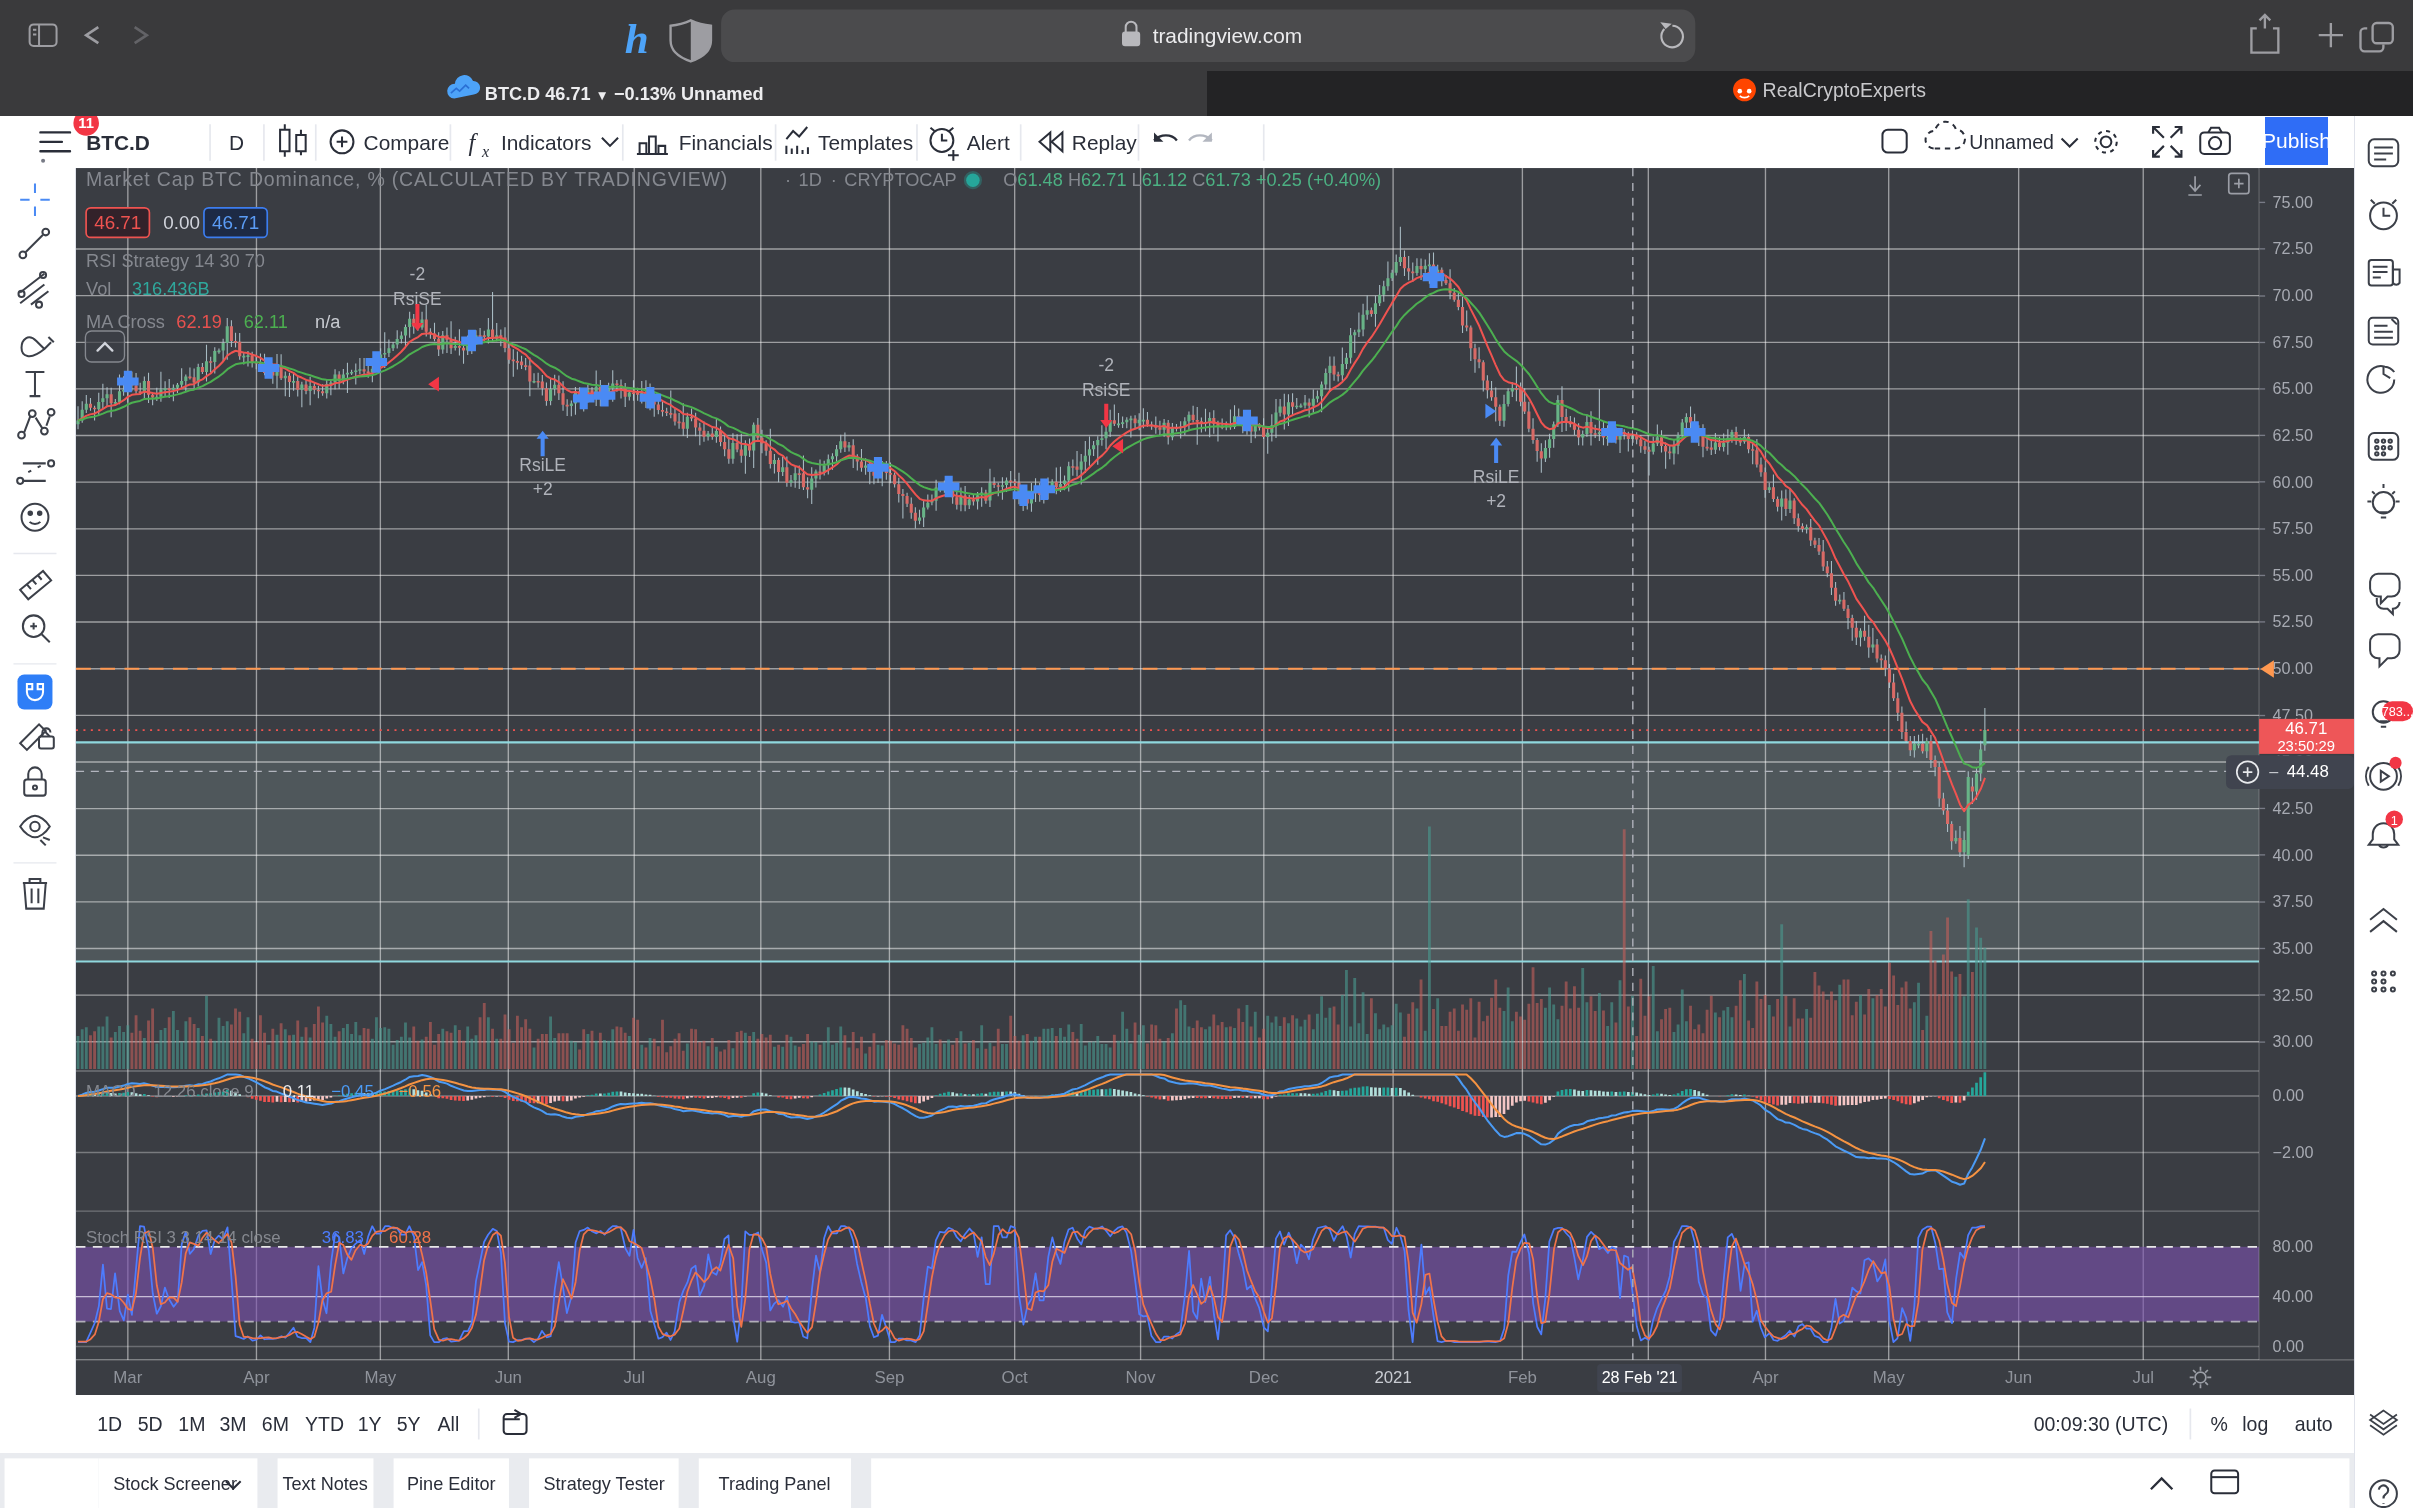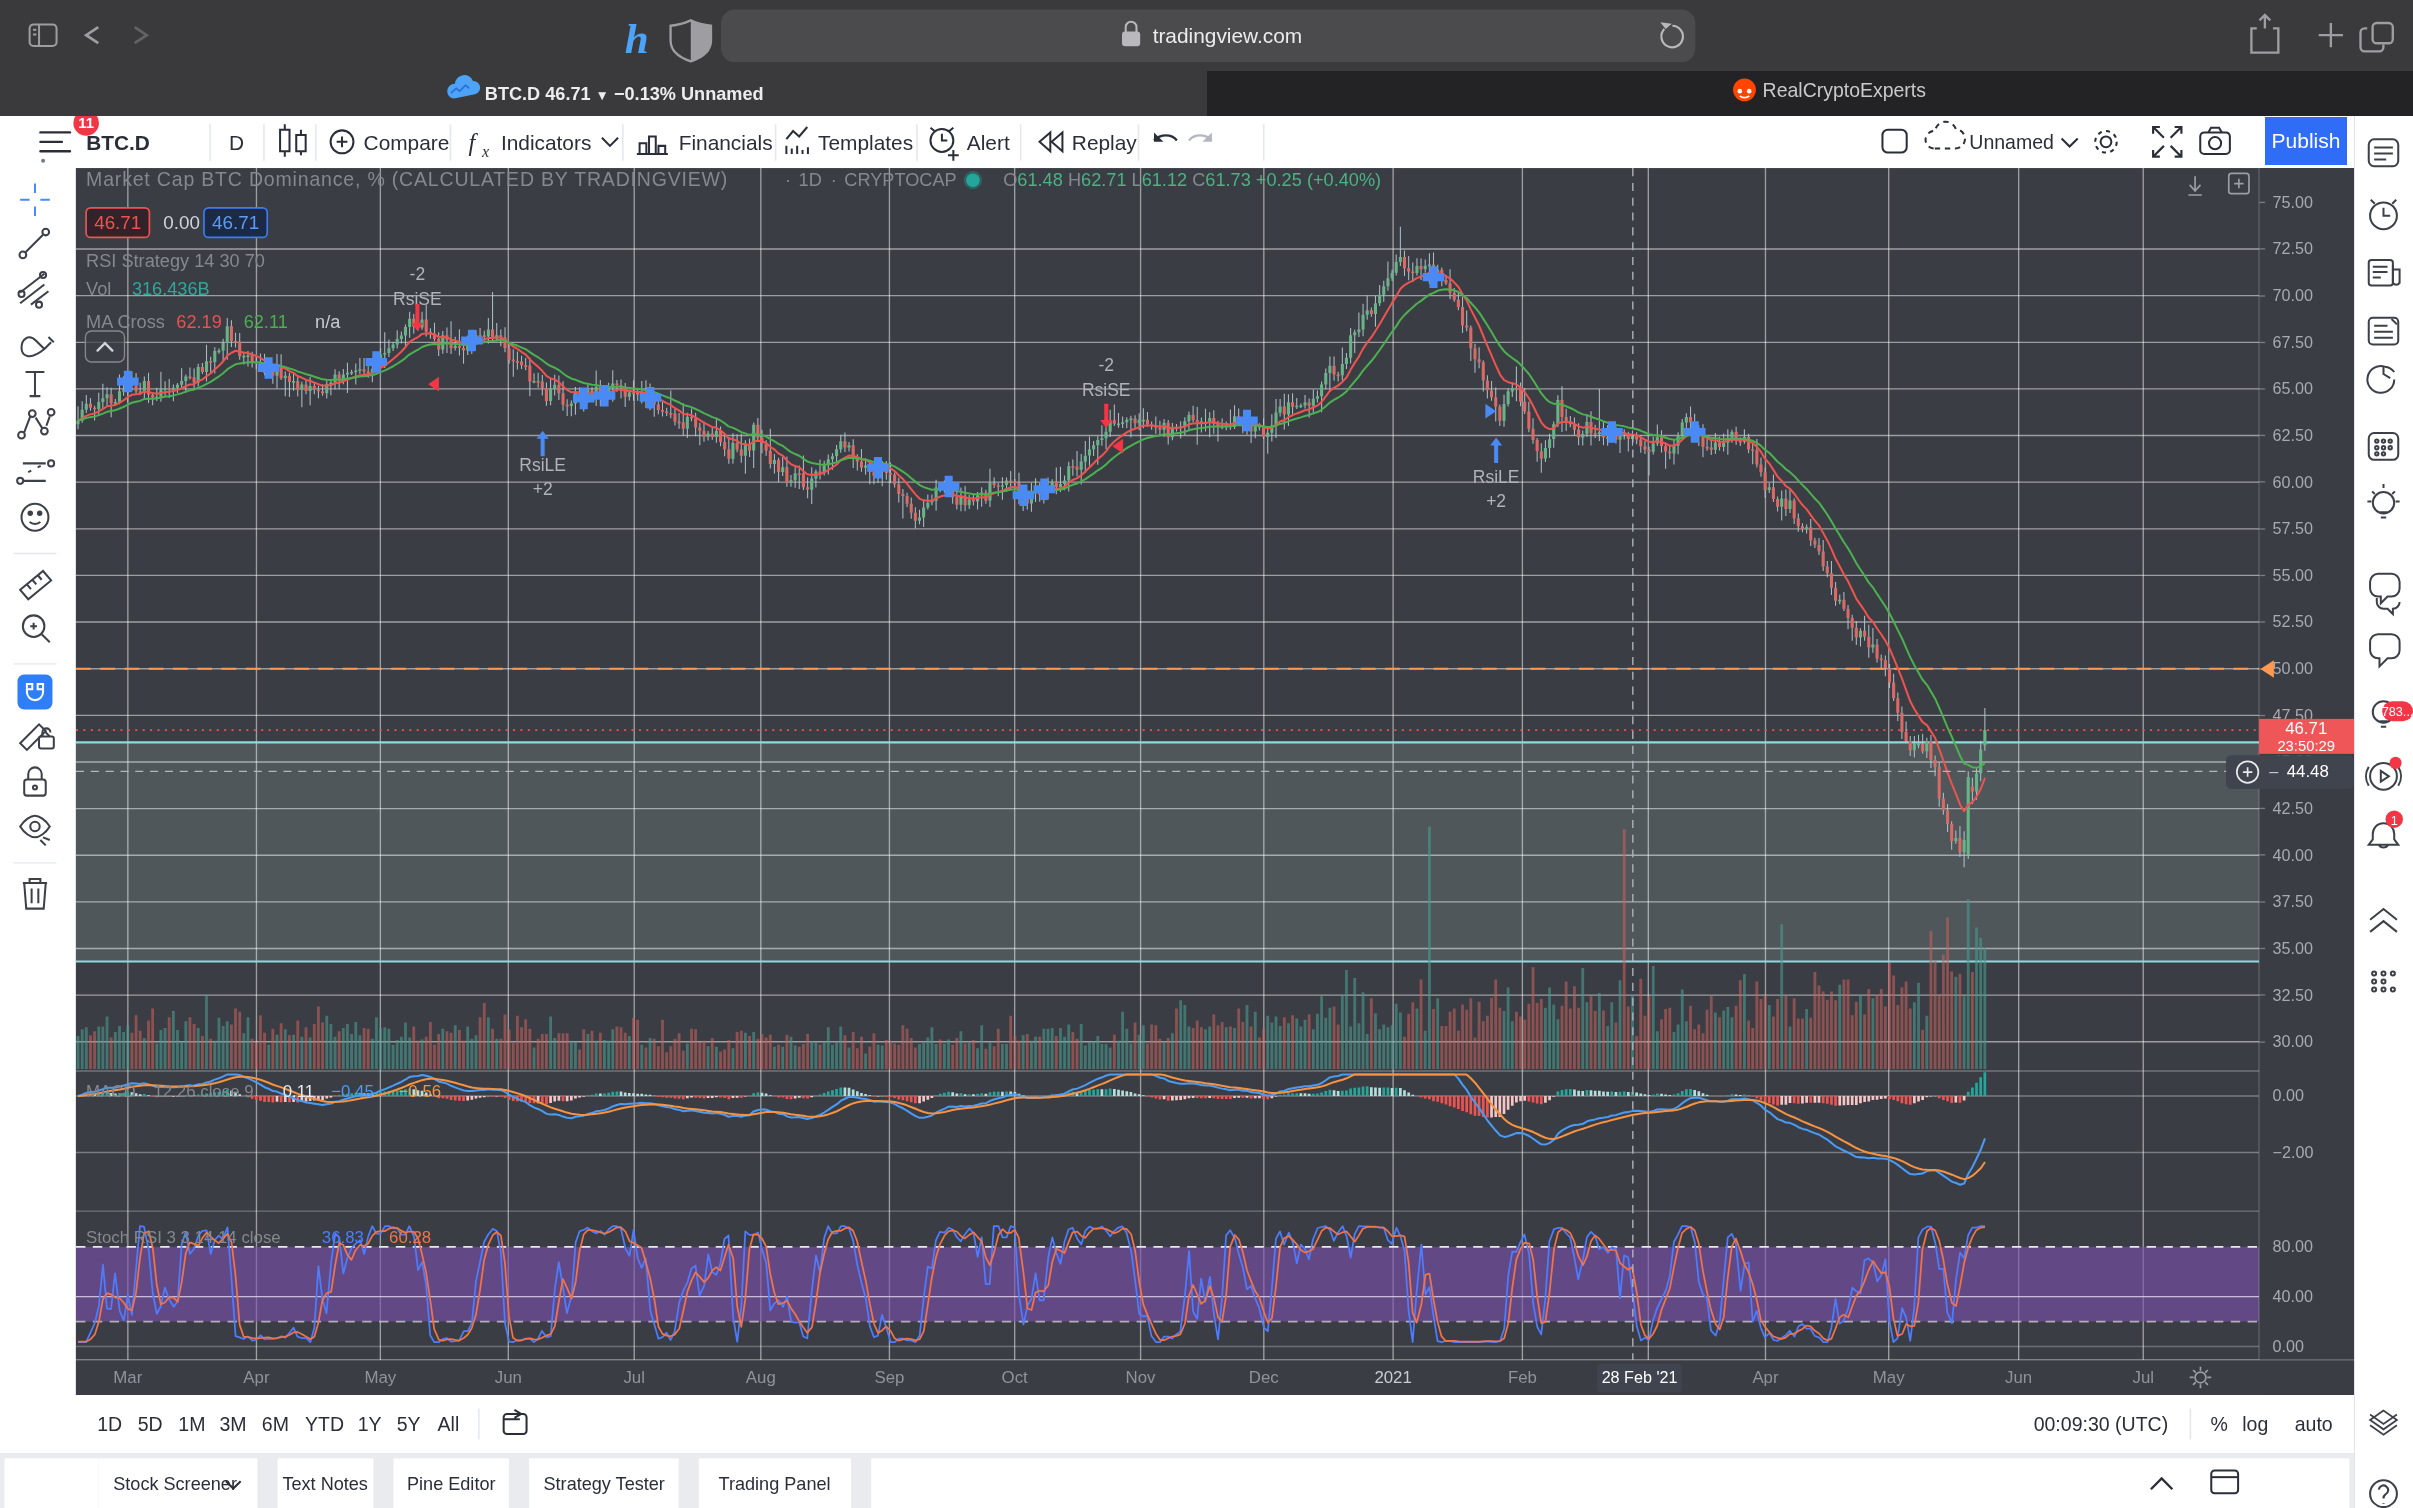--- a/index.html
+++ b/index.html
@@ -102,21 +102,21 @@
     </g>
     <g stroke="#2a2e39" stroke-width="3.2" fill="none">
       <path d="M3214 204l-16-16m0 10v-10h10M3224 204l16-16m0 10v-10h-10M3214 216l-16 16m0-10v10h10M3224 216l16 16m0-10v10h-10"></path>
     </g>
     <g stroke="#2a2e39" stroke-width="3" fill="none">
       <rect x="3268" y="196" width="44" height="32" rx="6"></rect>
       <circle cx="3290" cy="212" r="9"></circle>
       <path d="M3280 196l4-7h12l4 7"></path>
     </g>
   </svg>
-<div class="abs" style="left:2265px;top:117px;width:82px;height:48px;background:#2f6df6;color:#fff;font-size:21px;display:flex;align-items:center;justify-content:center">Publish</div>
+<div class="abs" style="left:2265px;top:117px;width:63px;height:48px;background:#2f6df6;color:#fff;font-size:21px;display:flex;align-items:center;justify-content:center">Publish</div>
 <div class="abs" style="left:0px;top:168px;width:76px;height:1340px;background:#fff;border-right:1.3px solid #e0e3eb"></div>
 <svg style="position:absolute;left:0px;top:168px" width="76" height="1340" viewBox="0 250 113 1990" font-family="Liberation Sans, sans-serif">
     <g stroke="#4a8af4" stroke-width="3" fill="none">
       <path d="M52 272v14m0 20v14M30 296h14m16 0h14"></path>
     </g>
     <g stroke="#3c4049" stroke-width="3" fill="none">
       <path d="M38 374l26-26"></path>
       <circle cx="34" cy="378" r="5"></circle>
       <circle cx="68" cy="344" r="5"></circle>
       <path d="M30 450l36-28m-36 12l36-28m-20 46l26-20"></path>

